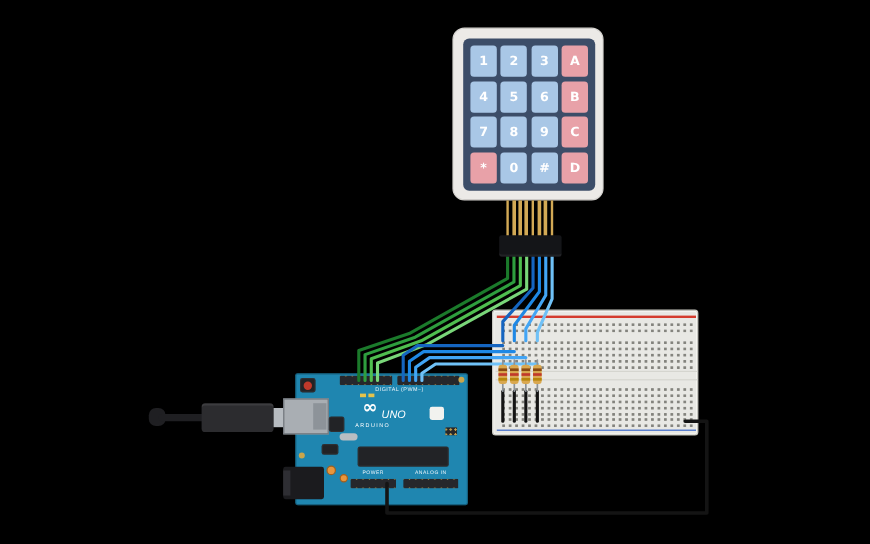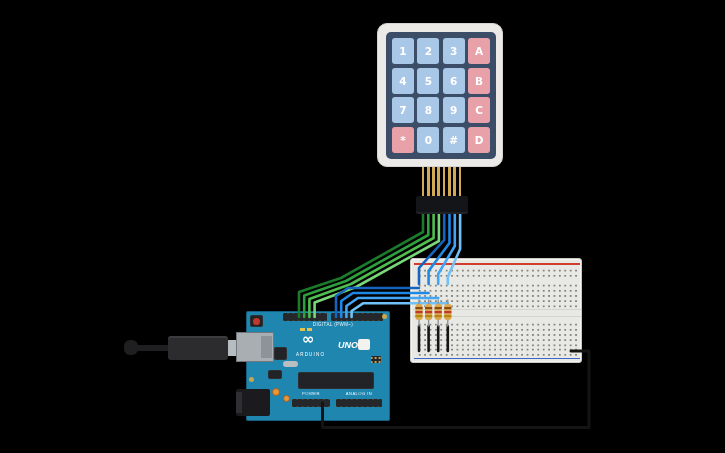--- a/index.html
+++ b/index.html
@@ -78,21 +78,21 @@
     <div class="abs chip" style="left:28px;top:36px;width:13px;height:13px;"></div>
     <div class="abs" style="left:37px;top:50px;width:15px;height:6px;background:#b9bec2;border-radius:3px;"></div>
     <div class="abs chip" style="left:22px;top:59px;width:14px;height:9px;"></div>
     <div class="abs chip" style="left:52px;top:61px;width:76px;height:17px;"></div>
     <div class="abs cap" style="left:26px;top:77px;width:8px;height:8px;"></div>
     <div class="abs cap" style="left:37px;top:84px;width:7px;height:7px;"></div>
     <div class="abs strip" style="left:125px;top:45px;width:10px;height:7px;background-size:4px 4px;"></div>
 
     <div class="abs" style="left:56px;top:21px;color:#fff;font-size:15px;font-weight:bold;font-family:'DejaVu Sans',sans-serif;line-height:1;">∞</div>
     <div class="abs" style="left:50px;top:41px;color:#fff;font-size:4.5px;letter-spacing:1.2px;">ARDUINO</div>
-    <div class="abs" style="left:92px;top:29px;color:#fff;font-size:9px;font-weight:bold;font-style:italic;">UNO</div>
+    <div class="abs" style="left:72px;top:29px;color:#fff;font-size:9px;font-weight:normal;font-style:italic;">UNO</div>
     <div class="abs" style="left:112px;top:28px;width:12px;height:11px;background:#f2f2ef;border-radius:2px;"></div>
 
     <div class="abs lbl" style="left:46px;top:81px;width:38px;font-size:4.2px;">POWER</div>
     <div class="abs lbl" style="left:90px;top:81px;width:46px;font-size:4.2px;">ANALOG IN</div>
     <div class="abs strip" style="left:46px;top:88px;width:38px;height:8px;"></div>
     <div class="abs strip" style="left:90px;top:88px;width:46px;height:8px;"></div>
 
     <div class="abs gold" style="left:136px;top:3px;width:5px;height:5px;"></div>
     <div class="abs gold" style="left:3px;top:66px;width:5px;height:5px;"></div>
   </div>

